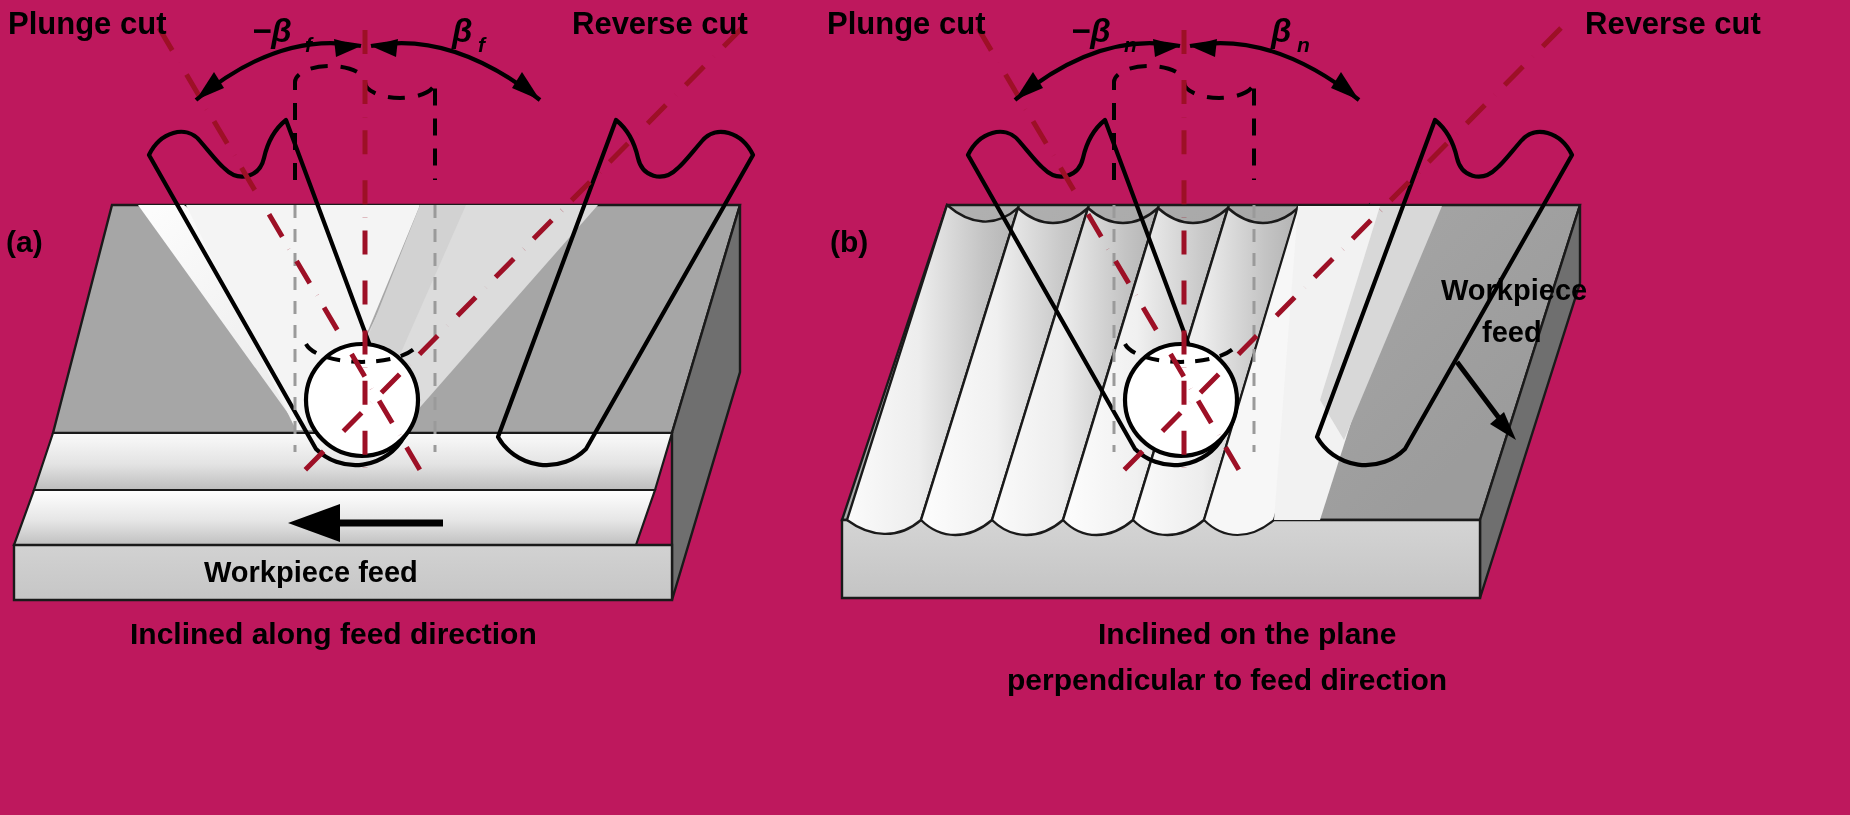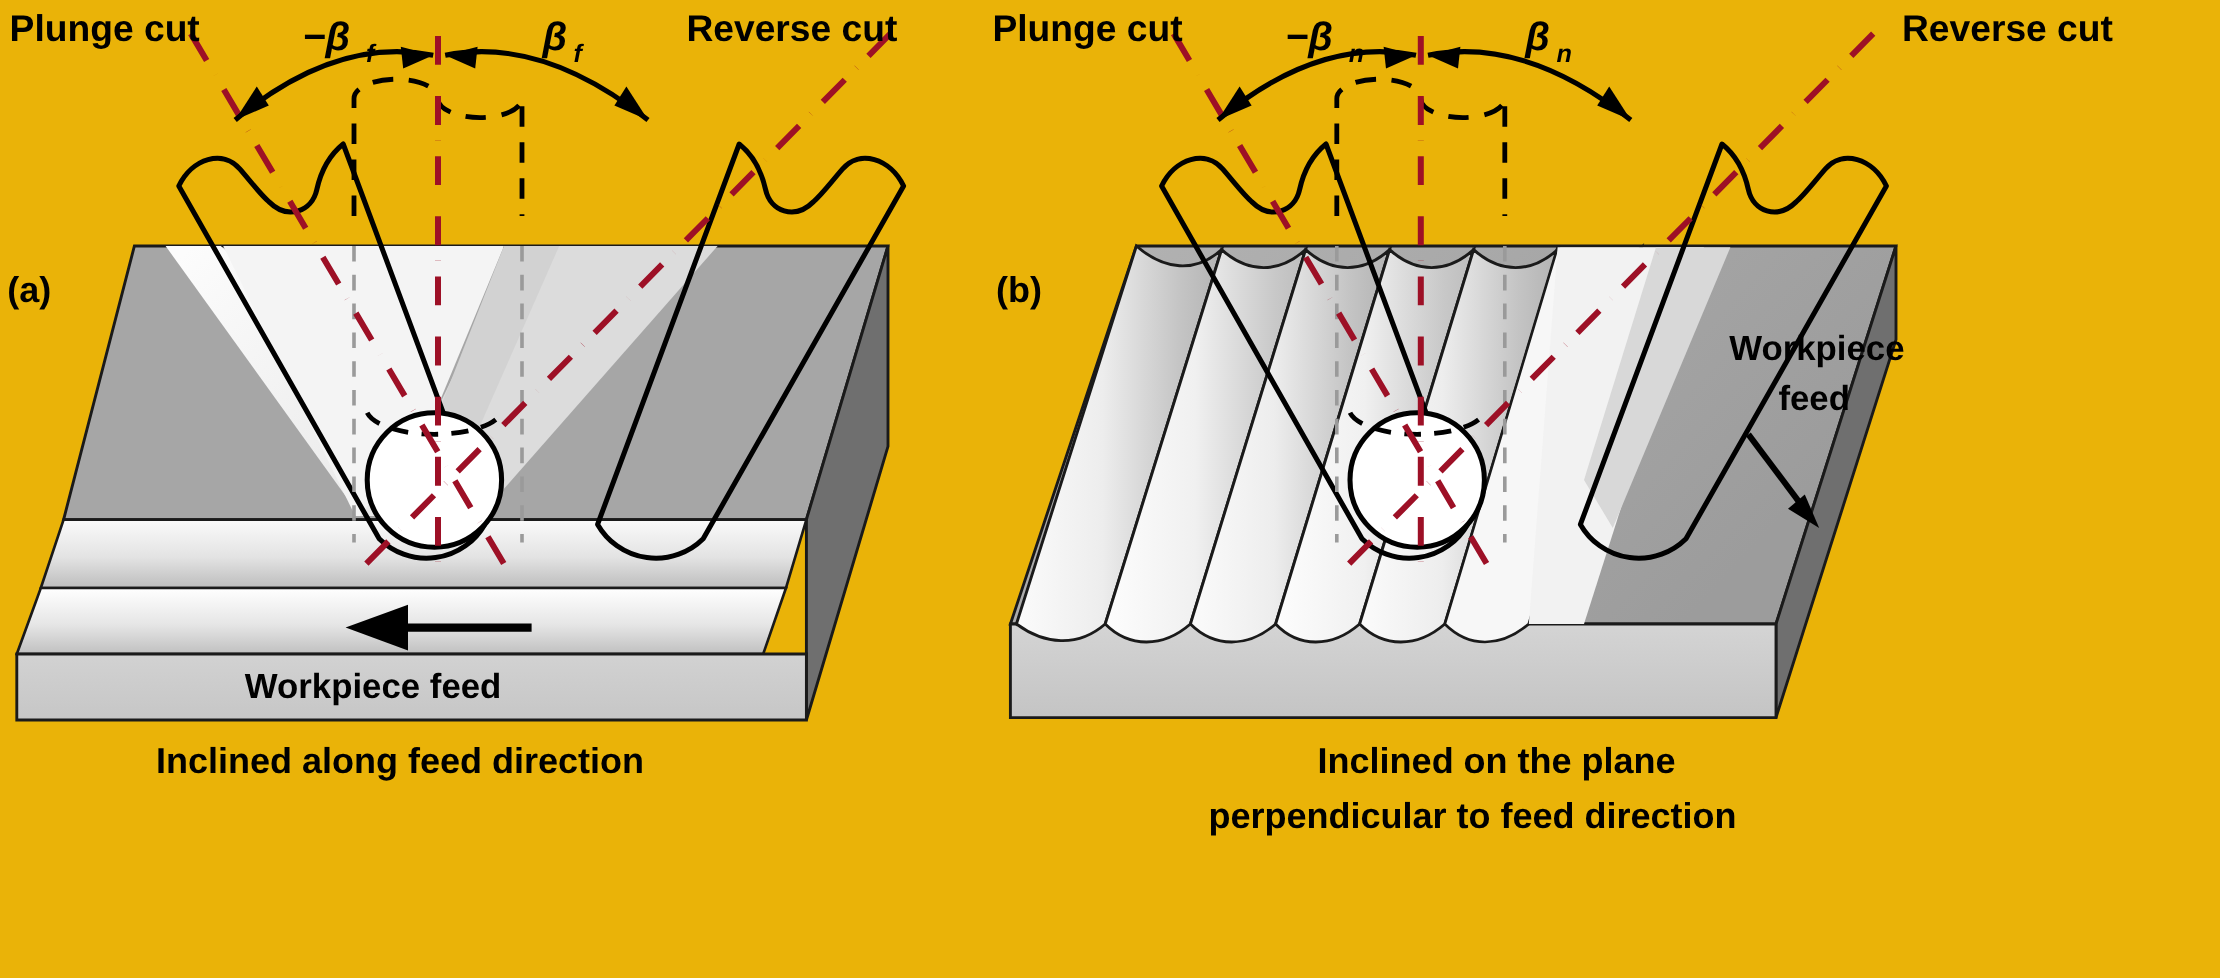--- a/index.html
+++ b/index.html
@@ -1,18 +1,18 @@
 <!DOCTYPE html>
 <html><head>
 <meta charset="utf-8">
 <style>
   html,body{margin:0;padding:0;background:#ffffff;}
   body{width:1850px;height:815px;overflow:hidden;
        font-family:"Liberation Sans",sans-serif;}
-  #stage{position:relative;width:1850px;height:815px;background:#eab308;}
+  #stage{position:relative;width:1850px;height:815px;background:#be185d;}
   svg.panel{position:absolute;top:0;display:block;}
   .lbl{font-family:"Liberation Sans",sans-serif;font-weight:bold;fill:#000;}
   .lbl-title{font-size:31px;}
   .lbl-cap{font-size:30px;}
   .lbl-ang{font-size:33px;font-style:italic;}
   .lbl-sub{font-size:21px;font-style:italic;}
   .lbl-pid{font-size:30px;}
   .lbl-feed{font-size:29px;}
   .outl{fill:none;stroke:#000;stroke-width:4.2;stroke-linejoin:round;stroke-linecap:round;}
   .axis-red{fill:none;stroke:#9d1026;stroke-width:5;stroke-linecap:butt;}

